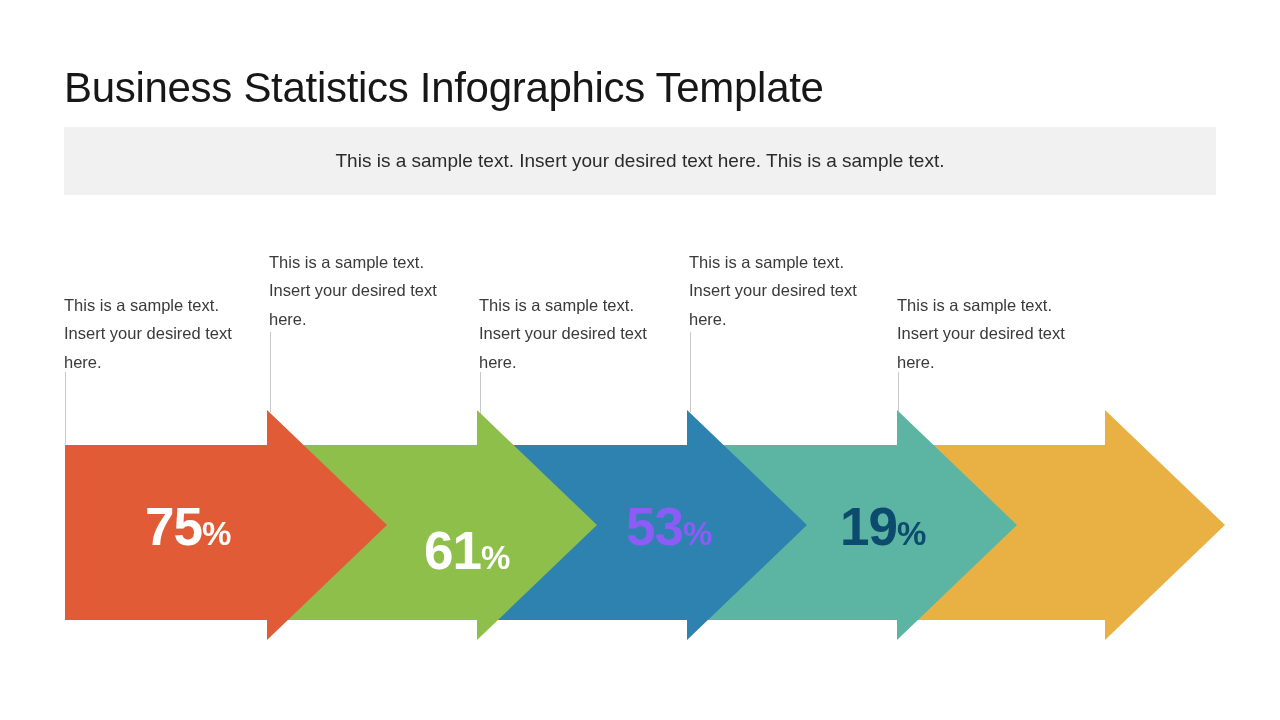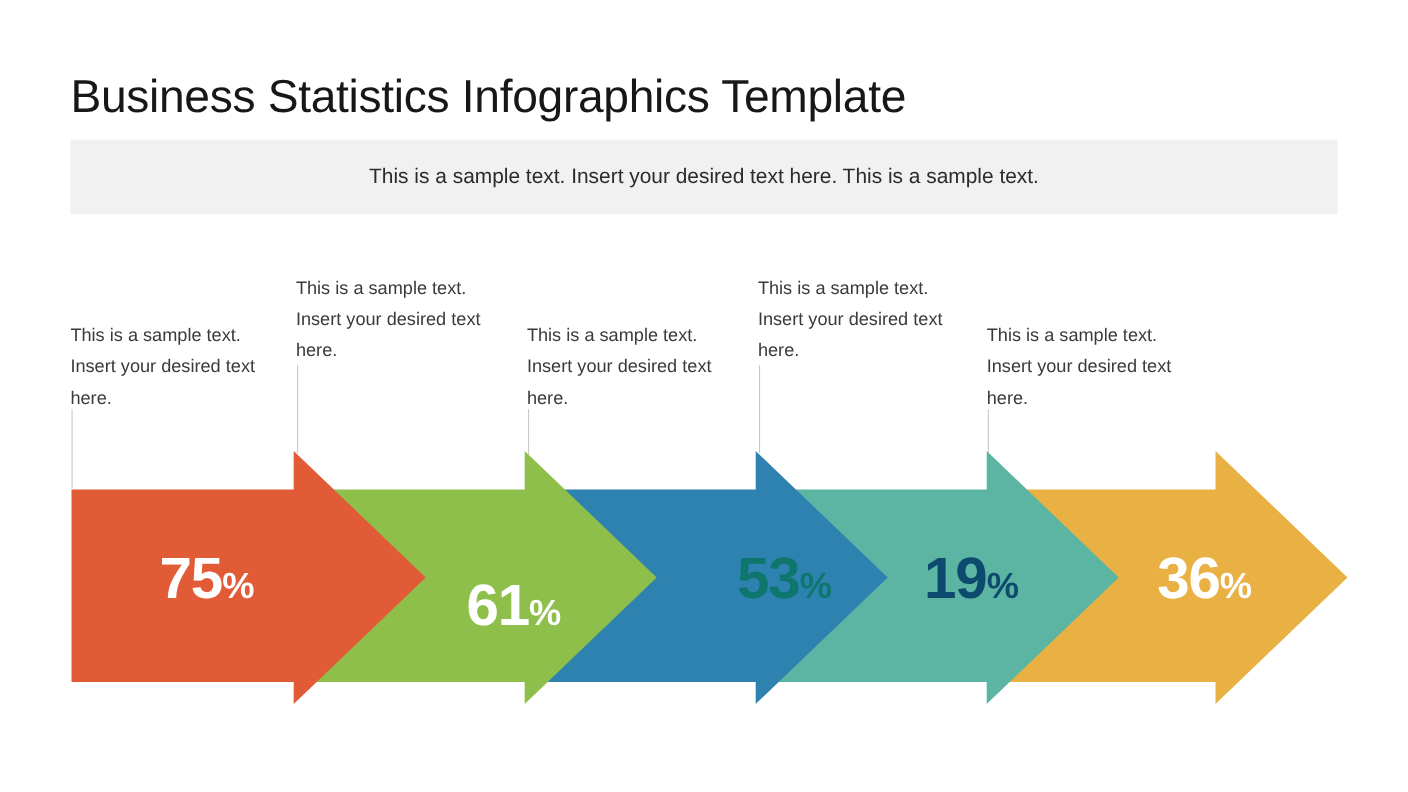--- a/index.html
+++ b/index.html
@@ -132,23 +132,20 @@
 
     <polygon id="arrow-shape-1" points="65,445 267,445 267,410 387,525 267,640 267,620 65,620" fill="#e25b37"></polygon>
   </svg>
 
   <div class="pct-label" style="left: 145px; top: 500px; color: rgb(255, 255, 255);">
     <span class="pct-num">75</span><span class="pct-sign">%</span>
   </div>
   <div class="pct-label" style="left: 424px; top: 524px; color: rgb(255, 255, 255);">
     <span class="pct-num">61</span><span class="pct-sign">%</span>
   </div>
-  <div class="pct-label" style="left: 626px; top: 500px; color: #0f766e; margin-left: 44px;">
+  <div class="pct-label" style="left: 626px; top: 500px; color: #8b5cf6;">
     <span class="pct-num">53</span><span class="pct-sign">%</span>
   </div>
   <div class="pct-label" style="left: 840px; top: 500px; color: #0c4a6e;">
     <span class="pct-num">19</span><span class="pct-sign">%</span>
   </div>
-  <div class="pct-label" style="left: 1052px; top: 500px; color: rgb(255, 255, 255);">
-    <span class="pct-num">36</span><span class="pct-sign">%</span>
-  </div>
 
 </div>
 
 </body></html>

